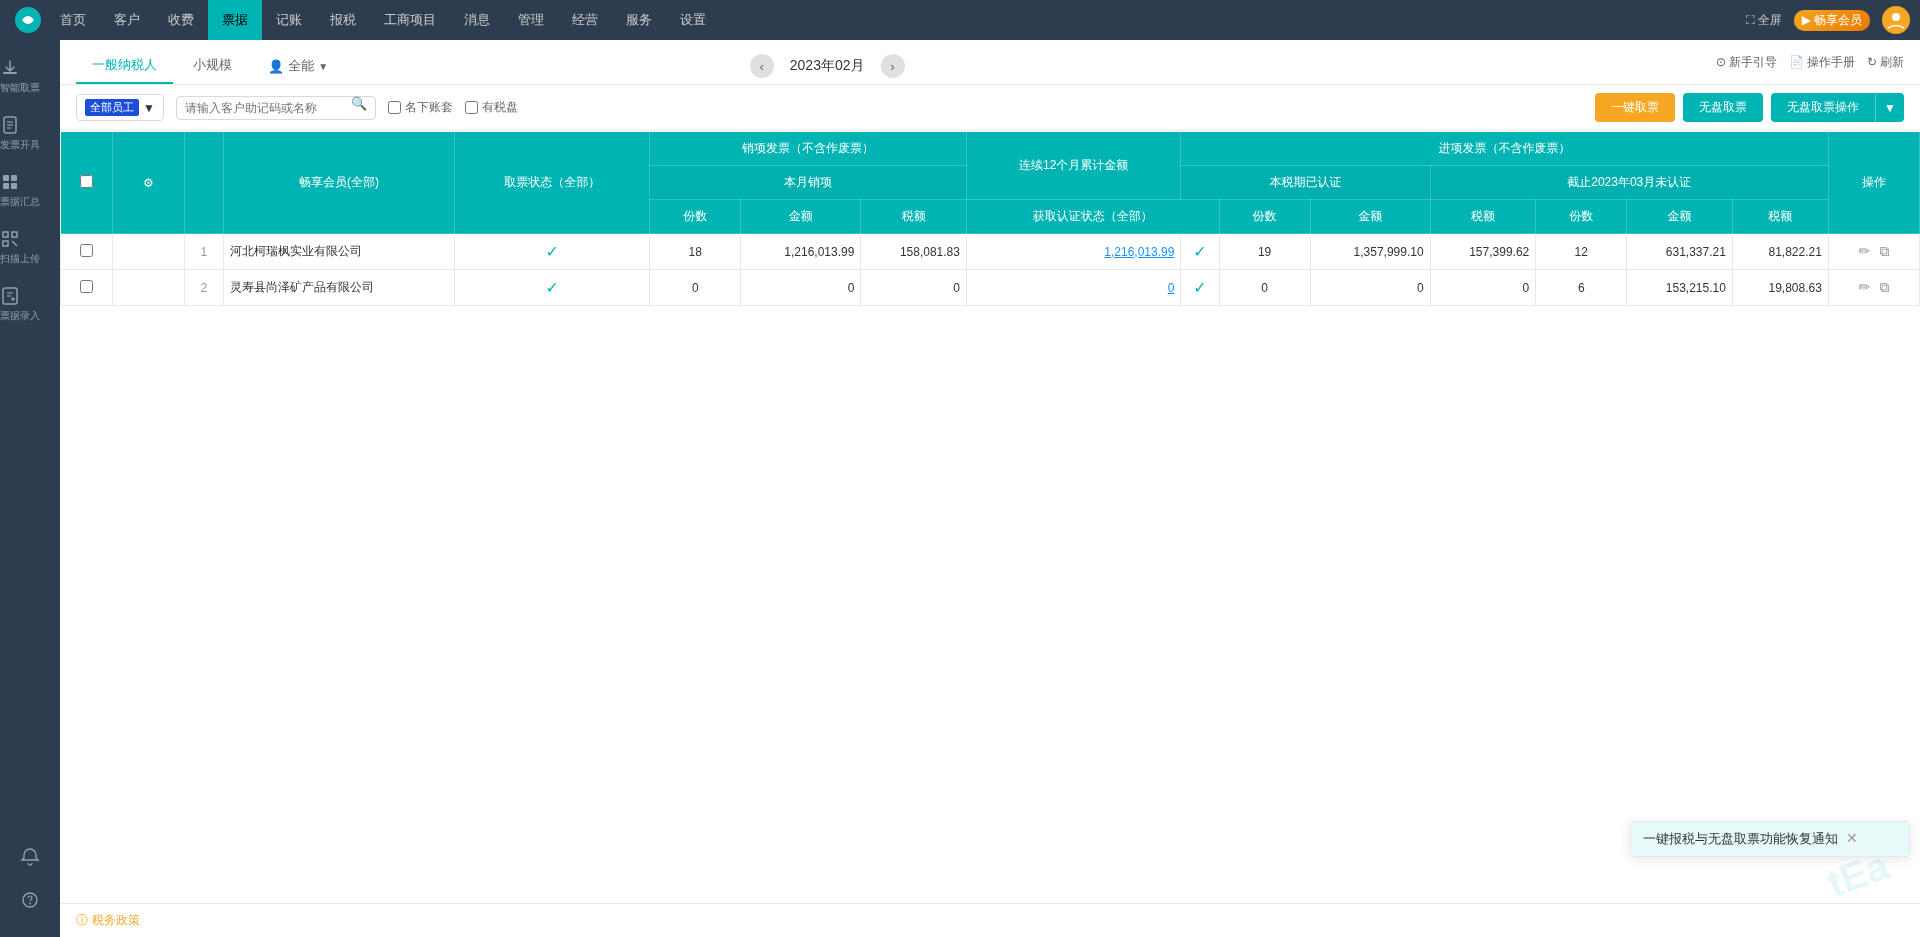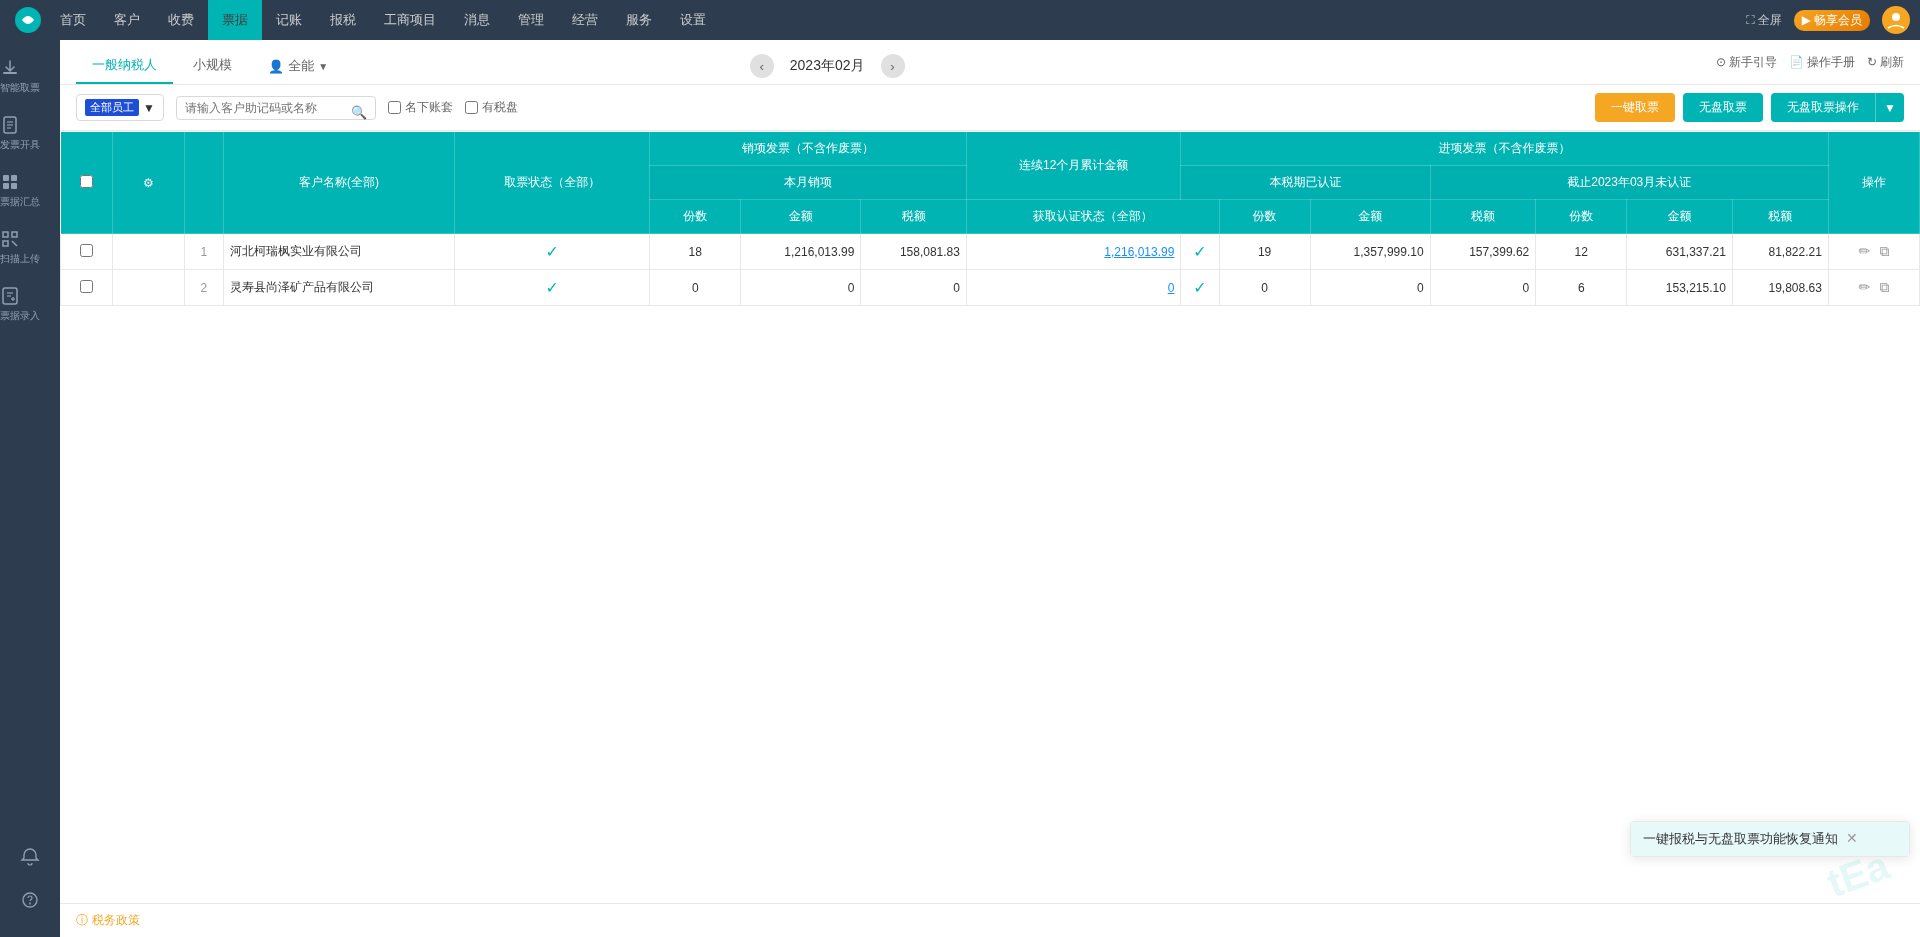--- a/index.html
+++ b/index.html
@@ -4,21 +4,21 @@
   <style>
     * { box-sizing: border-box; margin: 0; padding: 0; }
     body { font-family: 'Microsoft YaHei', Arial, sans-serif; font-size: 13px; background: #f5f5f5; color: #333; display: flex; flex-direction: column; height: 937px; overflow: hidden; }
 
     
     .top-nav { background: #2d3d4f; height: 40px; display: flex; align-items: center; padding: 0 10px; flex-shrink: 0; }
     .top-nav .logo { width: 36px; height: 36px; display: flex; align-items: center; justify-content: center; }
     .top-nav .logo svg { width: 28px; height: 28px; }
     .top-nav .nav-items { display: flex; align-items: center; flex: 1; }
     .top-nav .nav-item { color: #ccc; padding: 0 14px; height: 40px; display: flex; align-items: center; cursor: pointer; font-size: 13px; }
-    .top-nav .nav-item.active { background: #00b4b4; color: #404040; }
+    .top-nav .nav-item.active { background: #00b4b4; color: #000000; }
     .top-nav .nav-right { display: flex; align-items: center; gap: 12px; margin-left: auto; }
     .top-nav .nav-right-btn { color: #ccc; font-size: 12px; cursor: pointer; display: flex; align-items: center; gap: 3px; }
     .vip-btn { background: linear-gradient(135deg, #f5a623, #e87b00); border-radius: 10px; padding: 2px 8px; color: #fff !important; font-size: 11px; }
     .avatar { width: 28px; height: 28px; border-radius: 50%; background: #f5a623; display: flex; align-items: center; justify-content: center; cursor: pointer; }
 
     
     .main-layout { display: flex; flex: 1; overflow: hidden; }
 
     
     .sidebar { width: 60px; background: #2d3d4f; display: flex; flex-direction: column; align-items: center; padding: 8px 0; flex-shrink: 0; }
@@ -224,21 +224,21 @@
           </div>
         </div>
       </div>
     </div>
 
     <div class="toolbar">
       <div class="toolbar-select">
         <span class="badge">全部员工</span>
         <span>▼</span>
       </div>
-      <div style="position:relative;display:flex;align-items:flex-end;border-radius:12px;">
+      <div style="position:relative;display:flex;align-items:flex-start;border-radius:12px;">
         <input class="toolbar-search" type="text" placeholder="请输入客户助记码或名称" style="">
         <span style="position:absolute;right:8px;color:#999;cursor:pointer;">🔍</span>
       </div>
       <label class="toolbar-check">
         <input type="checkbox" style="">
         <span>名下账套</span>
       </label>
       <label class="toolbar-check">
         <input type="checkbox" style="">
         <span>有税盘</span>
@@ -257,21 +257,21 @@
       <table>
         <thead>
           <tr>
             <th rowspan="3" class="check-col">
               <input type="checkbox" style="">
             </th>
             <th rowspan="3">
               <span>⚙</span>
             </th>
             <th rowspan="3" style="width:30px;"></th>
-            <th rowspan="3" style="min-width:160px;">客户名称(全部)</th>
+            <th rowspan="3" style="min-width:160px;">畅享会员(全部)</th>
             <th rowspan="3" style="min-width:80px;">取票状态（全部）</th>
             <th colspan="3">销项发票（不含作废票）</th>
             <th rowspan="2" style="min-width:100px;">连续12个月累计金额</th>
             <th colspan="7">进项发票（不含作废票）</th>
             <th rowspan="3">操作</th>
           </tr>
           <tr>
             <th colspan="3" class="th-subgroup">本月销项</th>
             <th colspan="3" class="th-subgroup">本税期已认证</th>
             <th colspan="4" class="th-subgroup">截止2023年03月未认证</th>

